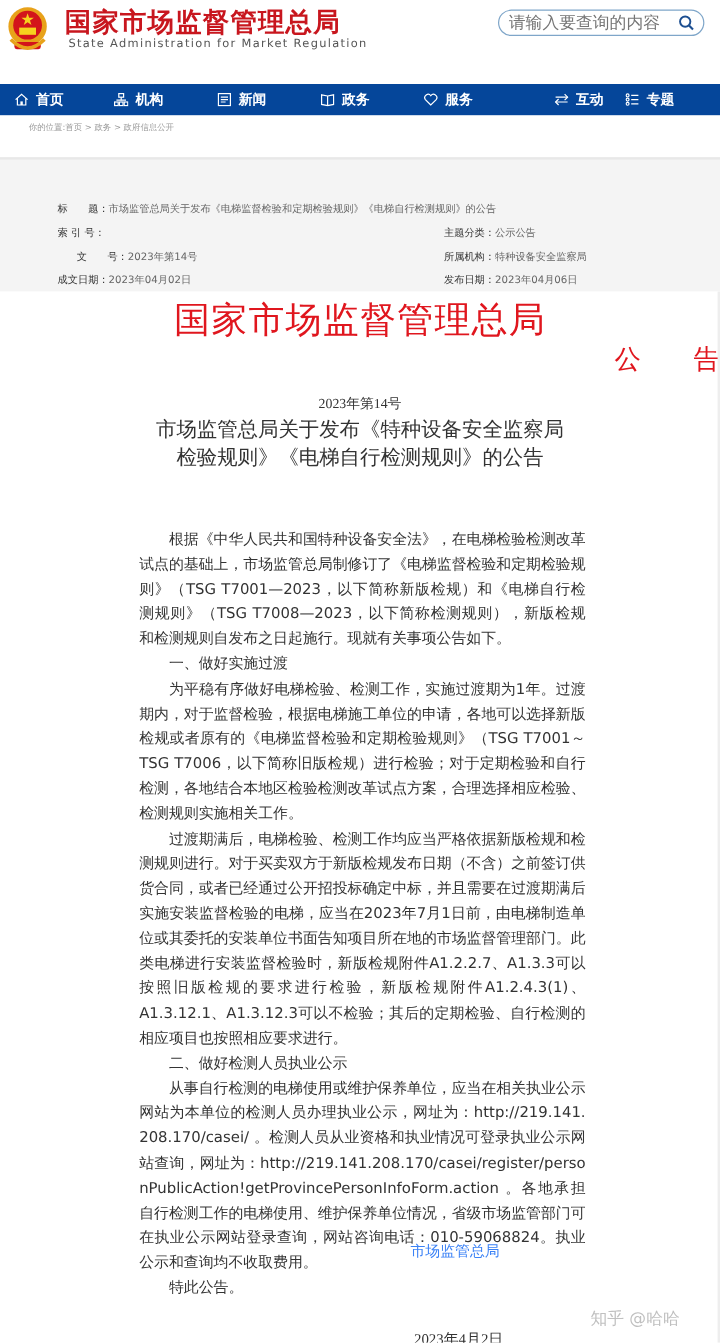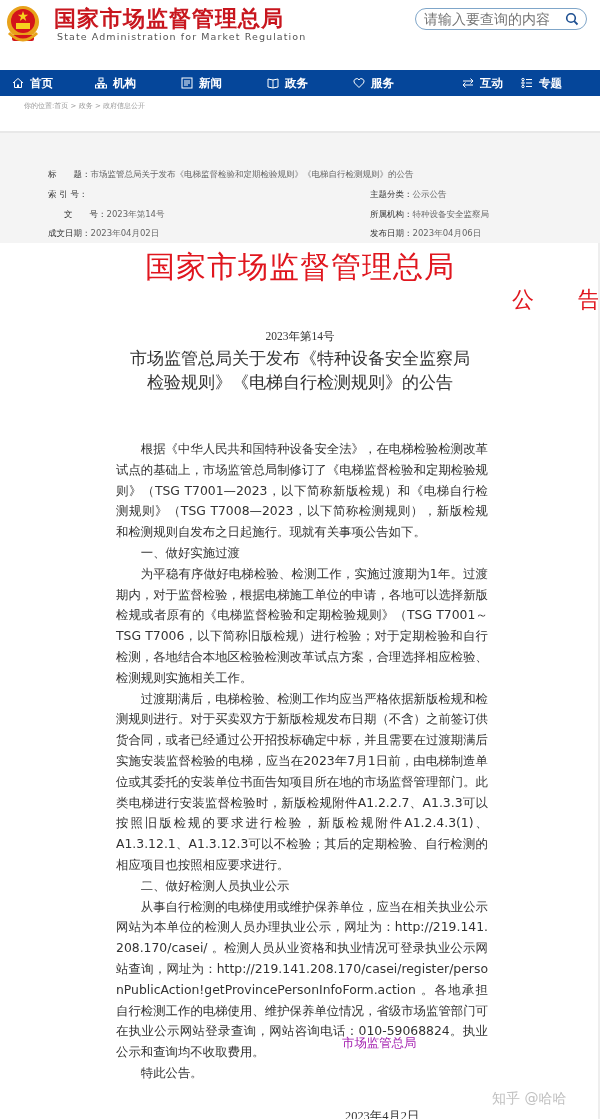--- a/index.html
+++ b/index.html
@@ -30,21 +30,21 @@
 
   
   .article { position: absolute; left: 0; top: 243px; width: 600px; height: 876px; background: #fff; }
   .agency-title { position: absolute; left: 0; top: 4px; width: 600px; text-align: center; font-size: 30px; color: #e0161e; letter-spacing: 1px; font-family: "DejaVu Serif", serif; white-space: nowrap; }
   .notice-word { position: absolute; left: 0; top: 42px; width: 600px; text-align: right; font-size: 22px; color: #e0161e; font-family: "DejaVu Serif", serif; white-space: pre; }
   .doc-number { position: absolute; left: 0; top: 86px; width: 600px; text-align: center; font-size: 11.5px; color: #333; font-family: "Liberation Serif", serif; }
   .doc-title { position: absolute; left: 0; top: 103px; width: 600px; text-align: center; font-size: 17px; line-height: 24px; color: #333; }
   .body-text { position: absolute; left: 116px; top: 196px; width: 372px; font-size: 12.4px; line-height: 20.8px; color: #333; text-align: justify; }
   .body-text p { margin: 0; text-indent: 2em; }
   .body-text p.heading { text-indent: 2em; }
-  .signer { position: absolute; left: 342px; top: 792px; font-size: 12.4px; color: #a21caf; }
+  .signer { position: absolute; left: 342px; top: 792px; font-size: 12.4px; color: #3b82f6; }
   .sign-date { position: absolute; left: 345px; top: 865px; font-size: 12.4px; color: #333; font-family: "Liberation Serif", serif; }
   .watermark { position: absolute; left: 492px; top: 847px; font-size: 14px; color: #c0c0c0; white-space: nowrap; }
   .right-border { position: absolute; right: 0; top: 243px; width: 2px; height: 876px; background: #eee; }
 </style>
 </head>
 <body>
 
 <div class="header">
   <svg class="emblem" viewBox="0 0 36 42">
     <circle cx="18" cy="19" r="16" fill="#e8a21a"></circle>

